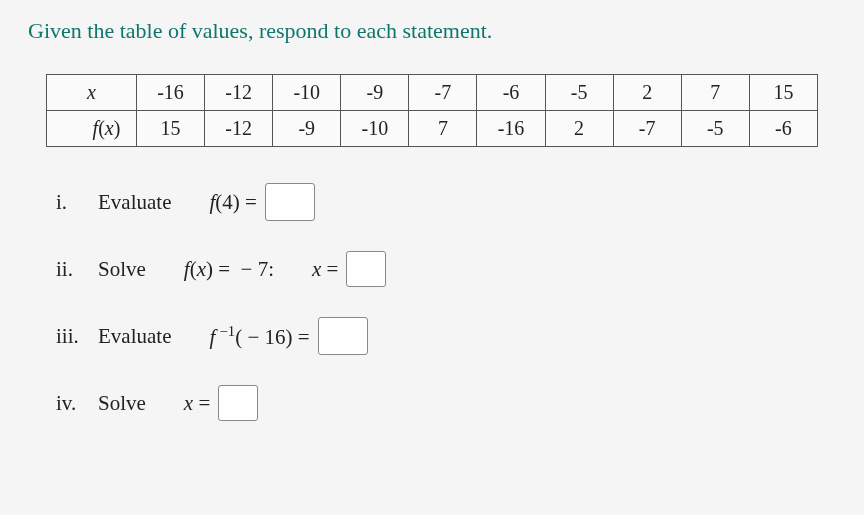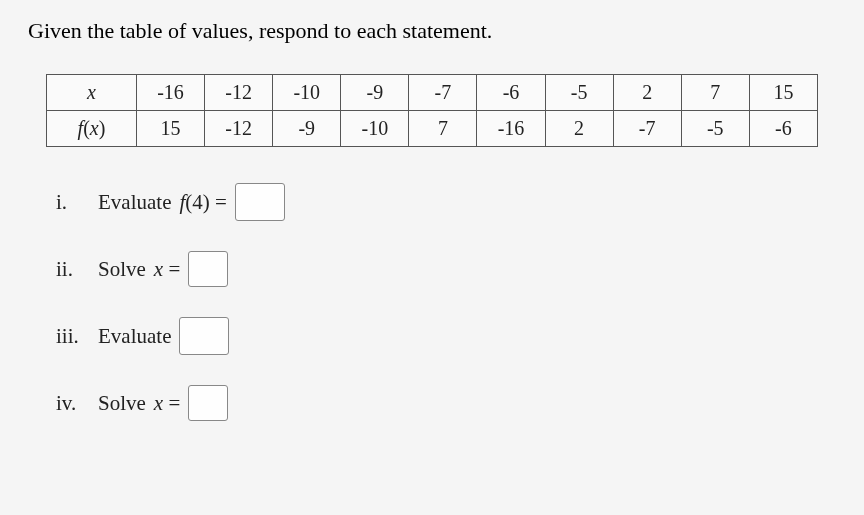--- a/index.html
+++ b/index.html
@@ -12,21 +12,21 @@
       background: #f5f5f5;
       width: 864px;
       height: 515px;
       padding: 18px 28px;
       color: #222;
       font-size: 21px;
     }
     .instruction {
       font-size: 22px;
       margin-bottom: 30px;
-      color: #000000;
+      color: #0f766e;
     }
     .table-wrapper {
       margin: 0 18px 36px 18px;
     }
     table {
       border-collapse: collapse;
       width: 100%;
       background: #fafafa;
     }
     td {
@@ -55,20 +55,21 @@
       align-items: center;
       gap: 8px;
       font-size: 21px;
     }
     .q-num {
       min-width: 34px;
     }
     .math {
       font-family: 'Times New Roman', serif;
       font-style: italic;
+      margin-left: 30px;
     }
     .upr {
       font-style: normal;
     }
     .answer-box {
       display: inline-block;
       width: 50px;
       height: 38px;
       border: 1px solid #888;
       background: #fefefe;
@@ -131,27 +132,29 @@
   <div class="question">
     <span class="q-num">i.</span>
     <span>Evaluate </span>
     <span class="math">f<span class="upr">(4) =</span></span>
     <input type="text" class="answer-box" value="" style="">
   </div>
 
   <div class="question">
     <span class="q-num">ii.</span>
     <span>Solve </span>
+    <span class="math">f<span class="upr">(</span>x<span class="upr">) = &nbsp;− 7:</span></span>
     <span class="math">x <span class="upr">=</span></span>
     <input type="text" class="answer-box small" value="" style="">
   </div>
 
   <div class="question">
     <span class="q-num">iii.</span>
     <span>Evaluate </span>
+    <span class="math">f<span class="upr"> </span><sup><span class="upr">−1</span></sup><span class="upr">( − 16) =</span></span>
     <input type="text" class="answer-box" value="" style="">
   </div>
 
   <div class="question">
     <span class="q-num">iv.</span>
     <span>Solve </span>
     <span class="math">x <span class="upr">=</span></span>
     <input type="text" class="answer-box small" value="" style="">
   </div>
 

